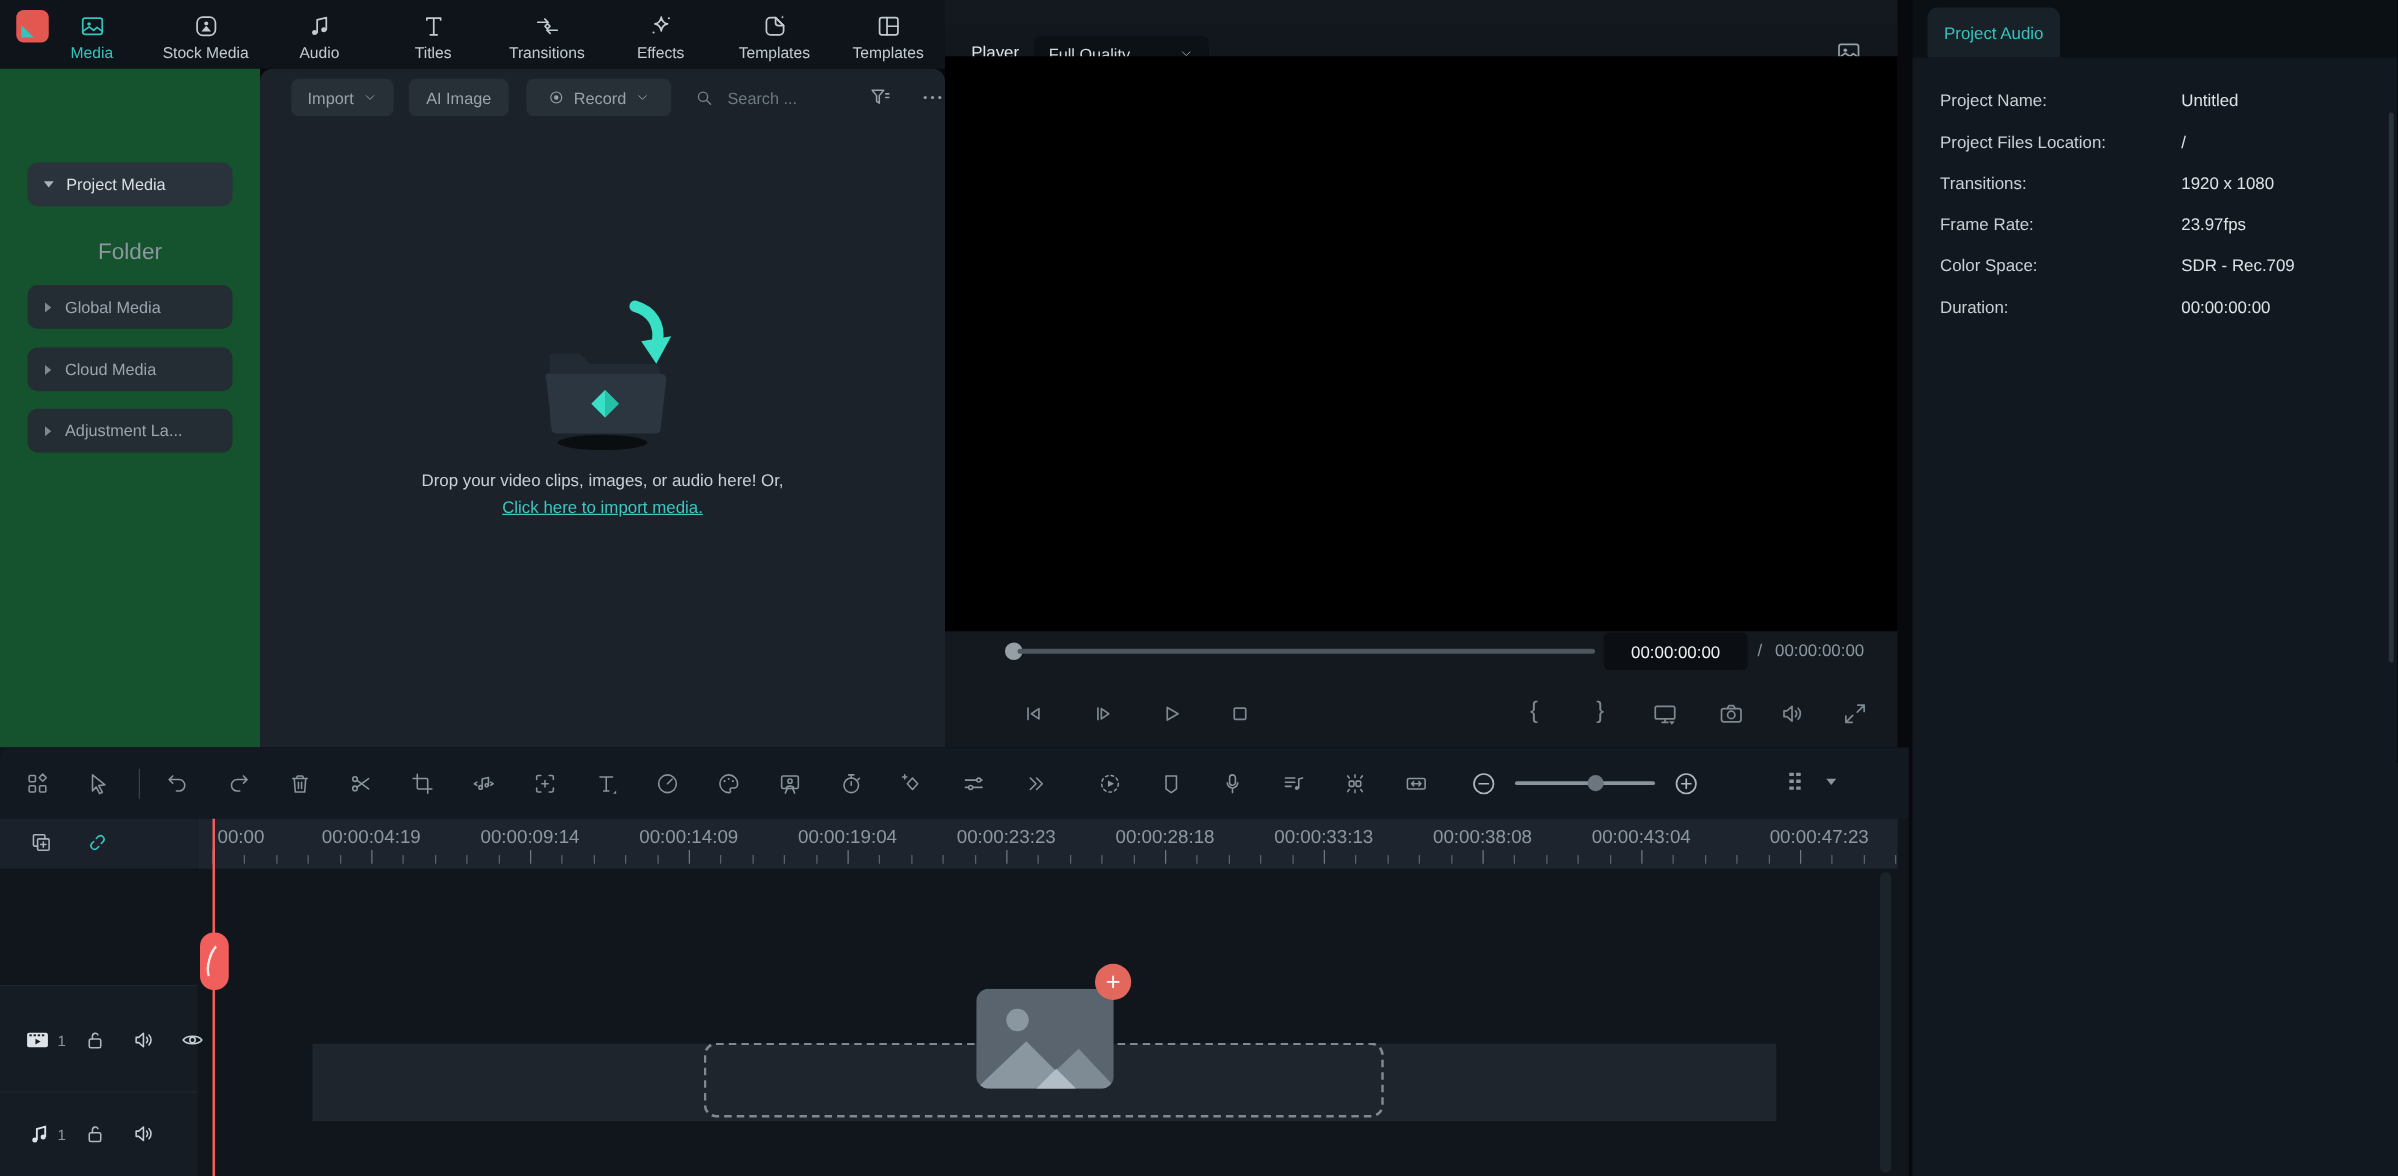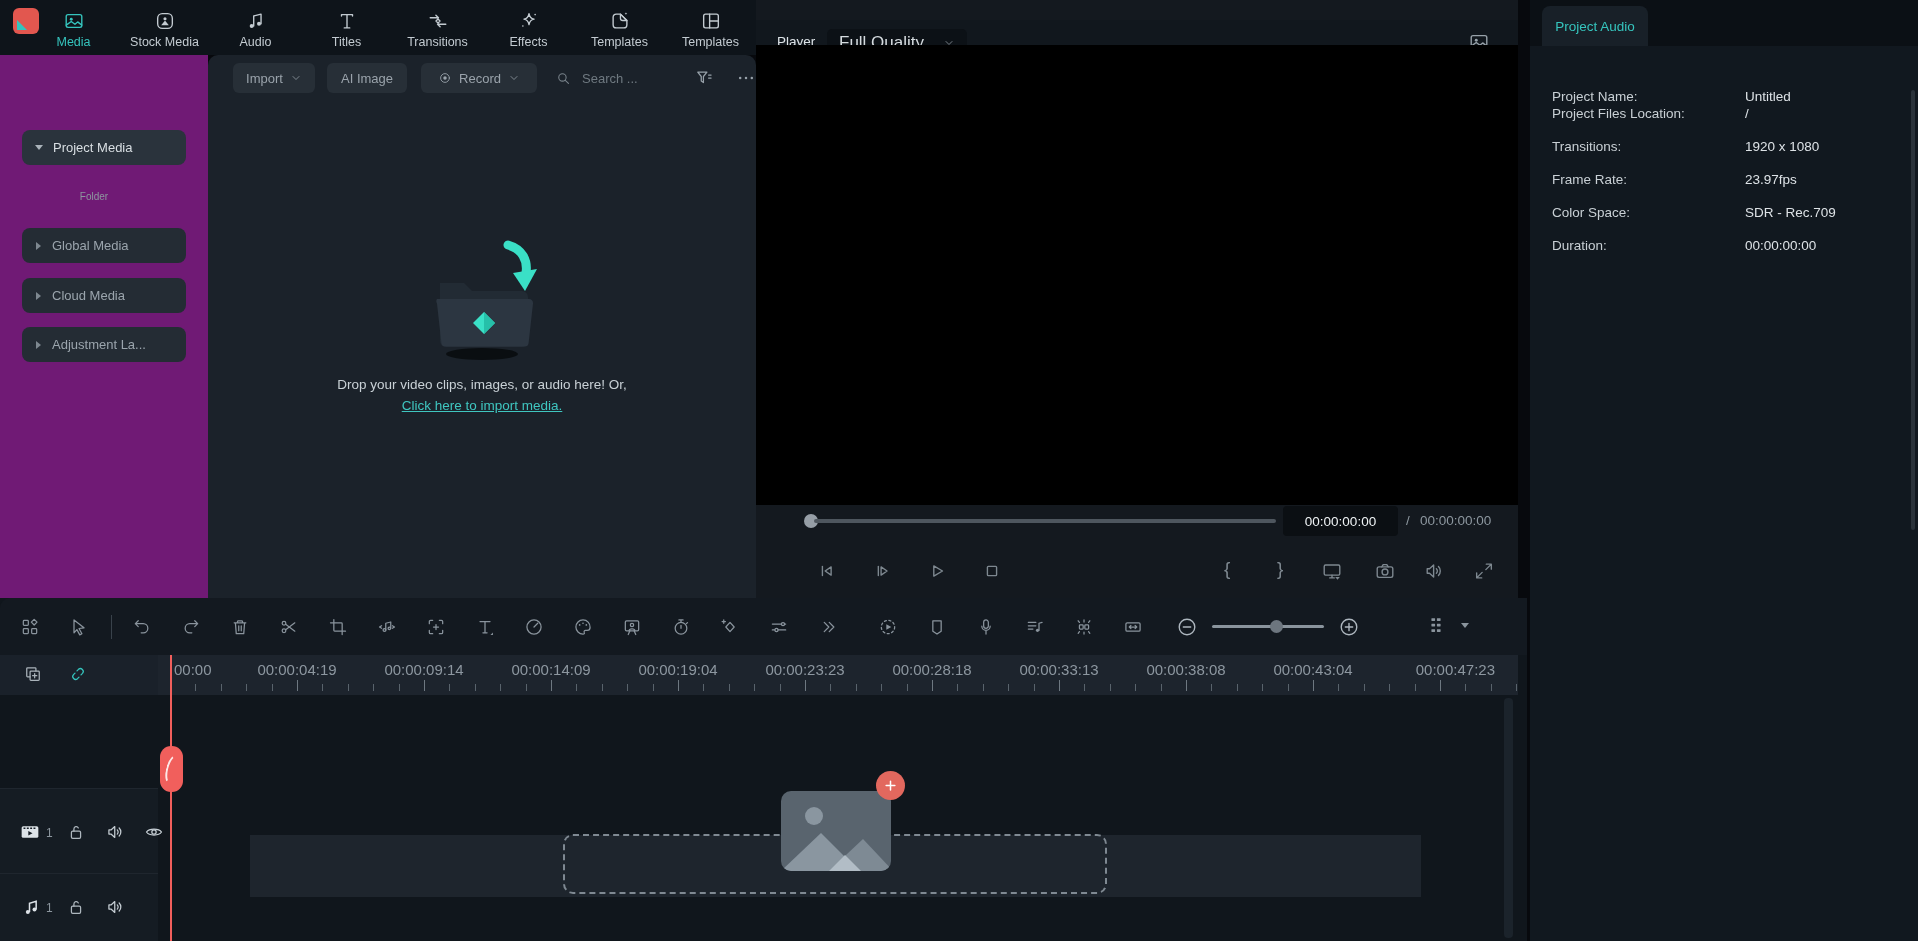--- a/index.html
+++ b/index.html
@@ -16,27 +16,27 @@
   .logo{left:13px;top:8px;width:26px;height:26px;border-radius:6px;background:#e2574f;}
   .logo::after{content:"";position:absolute;left:4px;bottom:4px;width:0;height:0;
     border-left:10px solid var(--accent,#35c4bd);border-top:10px solid transparent;}
   .tabs{left:28px;top:4px;height:50px;display:flex;}
   .tab{width:91px;display:flex;flex-direction:column;align-items:center;justify-content:center;gap:3px;color:#c3cbd1;cursor:default;}
   .tab .tlabel{font-size:12.5px;}
   .tab.active{color:var(--accent,#35c4bd);}
   .tab svg{width:22px;height:22px;}
 
   
-  .sidebar{left:0;top:55px;width:208px;height:543px;background:#701a75;}
+  .sidebar{left:0;top:55px;width:208px;height:543px;background:#14532d;}
   .spill{position:absolute;left:22px;width:164px;height:35px;border-radius:8px;background:#242c34;
          display:flex;align-items:center;font-size:13px;color:#9ba5ad;}
   .spill.active{background:#2a333c;color:#d9dfe3;}
   .caret-r{width:0;height:0;border-left:5px solid #7e8890;border-top:4px solid transparent;border-bottom:4px solid transparent;margin:0 11px 0 14px;}
   .caret-d{width:0;height:0;border-top:5px solid #aab3ba;border-left:4px solid transparent;border-right:4px solid transparent;margin:0 10px 0 13px;}
-  .folder-label{position:absolute;left:12px;width:164px;text-align:center;font-size:10px;color:#8d979f;}
+  .folder-label{position:absolute;left:22px;width:164px;text-align:center;font-size:18px;color:#8d979f;}
   .side-bottom-icon{position:absolute;width:24px;height:24px;color:#aeb7be;}
   .collapse-btn{position:absolute;left:163px;top:556px;width:31px;height:29px;background:#222a32;border-radius:6px;
     color:#a8b2b9;display:flex;align-items:center;justify-content:center;font-size:15px;}
 
   
   .media-panel{left:208px;top:55px;width:548px;height:543px;background:#1b222a;border-radius:10px 10px 0 0;}
   .mbtn{position:absolute;top:8px;height:30px;background:#272f37;border-radius:6px;color:#9aa3ab;font-size:13px;
         display:flex;align-items:center;justify-content:center;gap:7px;}
   .mbtn svg{width:12px;height:12px;}
   .msearch{position:absolute;top:8px;height:30px;display:flex;align-items:center;gap:8px;color:#79838b;}
@@ -45,21 +45,21 @@
   .micon{position:absolute;top:13px;width:20px;height:20px;color:#97a1a9;}
   .dropzone{position:absolute;left:0;top:180px;width:548px;text-align:center;}
   .dz-text{font-size:13.5px;color:#c9d1d6;margin-top:14px;}
   .dz-link{font-size:13.5px;color:var(--link,#3fc6c0);text-decoration:underline;margin-top:6px;display:inline-block;cursor:pointer;}
 
   
   .player{left:756px;top:0;width:762px;height:598px;background:#14191f;}
   .player-header{position:absolute;left:0;top:0;width:762px;height:45px;background:#11171d;margin-top:20px;}
   .player-label{position:absolute;left:21px;top:14px;font-size:13.5px;color:#dde3e7;}
   .quality-dd{position:absolute;left:71px;top:9px;width:140px;height:28px;background:#0c1116;border-radius:5px;
-    display:flex;align-items:center;justify-content:space-between;padding:0 12px;color:#d5dbdf;font-size:17px;box-sizing:border-box;}
+    display:flex;align-items:center;justify-content:space-between;padding:0 12px;color:#d5dbdf;font-size:13px;box-sizing:border-box;}
   .quality-dd svg{width:12px;height:12px;color:#9aa3ab;}
   .video{position:absolute;left:0;top:45px;width:762px;height:460px;background:#000;}
   .seek-knob{position:absolute;left:48px;top:514px;width:14px;height:14px;border-radius:50%;background:#969ea6;}
   .seek-track{position:absolute;left:58px;top:519px;width:462px;height:4px;border-radius:2px;background:#4e565e;}
   .tc-box{position:absolute;left:527px;top:506px;width:115px;height:30px;background:#0b0f13;border-radius:4px;
     display:flex;align-items:center;justify-content:center;font-size:13.5px;color:#eef2f4;}
   .tc-sep{position:absolute;left:650px;top:513px;font-size:13.5px;color:#8d979f;}
   .tc-total{position:absolute;left:664px;top:513px;font-size:13.5px;color:#8d979f;}
   .pbtn{position:absolute;top:560px;width:22px;height:22px;color:#7e8890;}
   .brace{position:absolute;top:558px;font-size:19px;color:#7e8890;line-height:22px;}
@@ -363,21 +363,21 @@
           <path d="M14.5 4.5 H20 V10 M20 4.5 L14 10.5 M9.5 19.5 H4 V14 M4 19.5 L10 13.5"></path>
         </svg>
       </span>
   </div>
 
   <div class="p rpanel dots">
     <div class="rtab">
       <span>Project Audio</span>
     </div>
     <div class="rbody">
-      <div class="irow" style="top:27px;margin-top:16px;">
+      <div class="irow" style="top:27px;">
           <span class="lab">Project Name:</span>
           <span class="val">Untitled</span>
         </div>
       <div class="irow" style="top:60px;">
           <span class="lab">Project Files Location:</span>
           <span class="val">/</span>
         </div>
       <div class="irow" style="top:93px;">
           <span class="lab">Transitions:</span>
           <span class="val">1920 x 1080</span>

